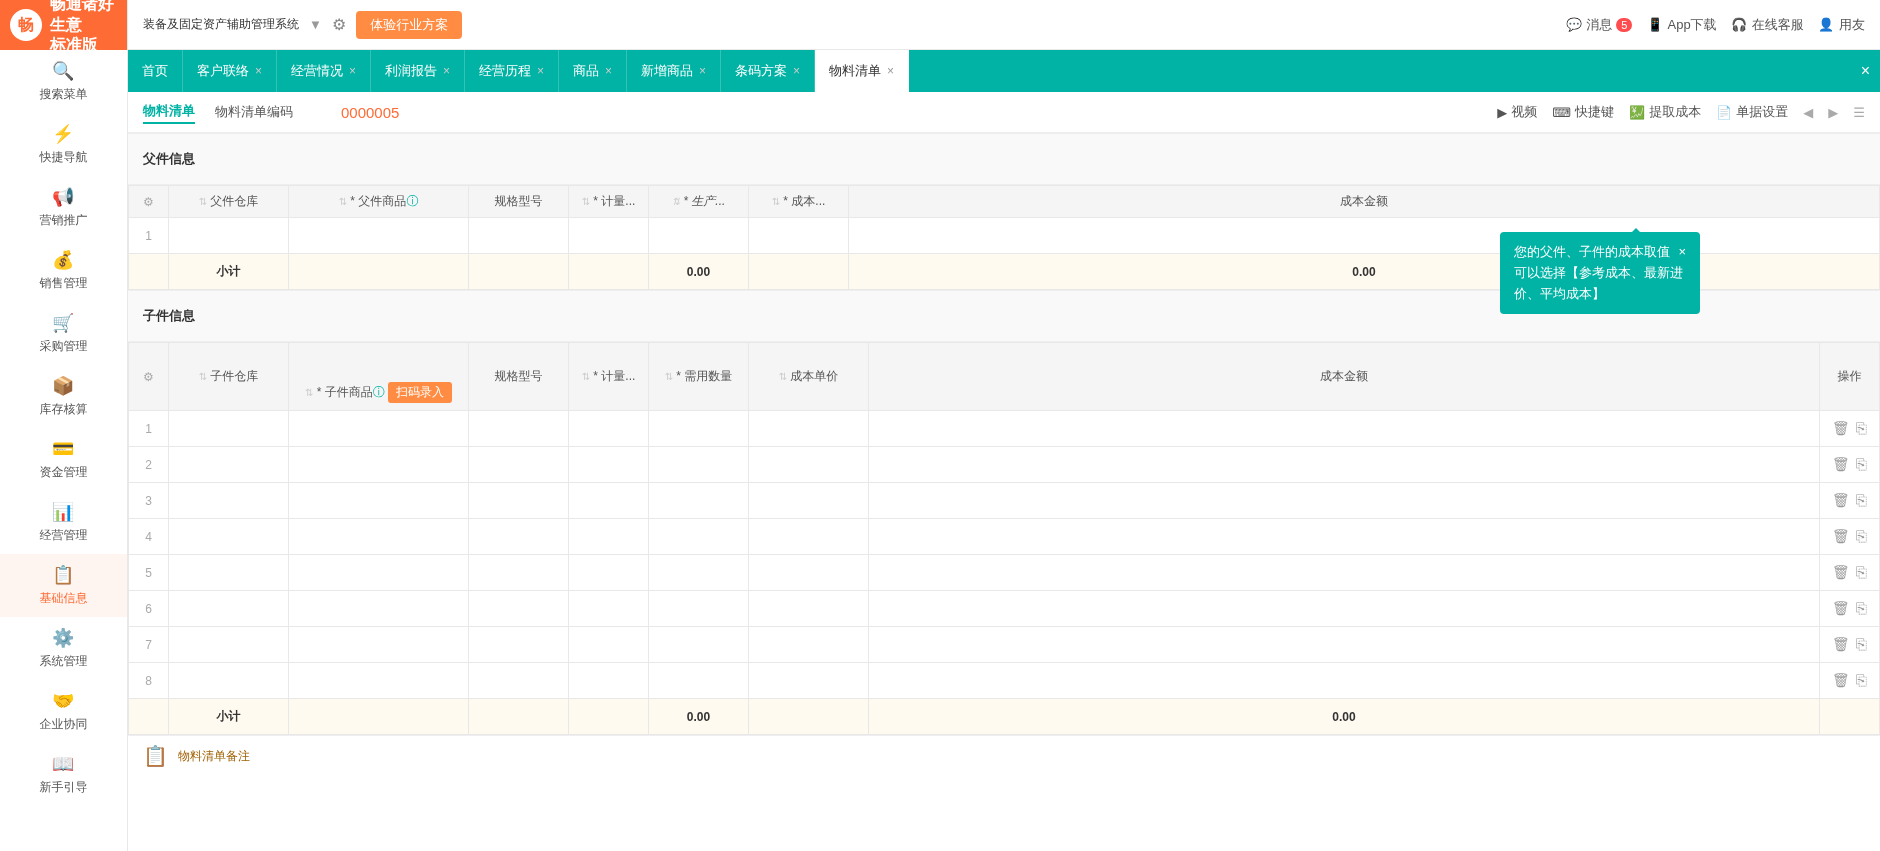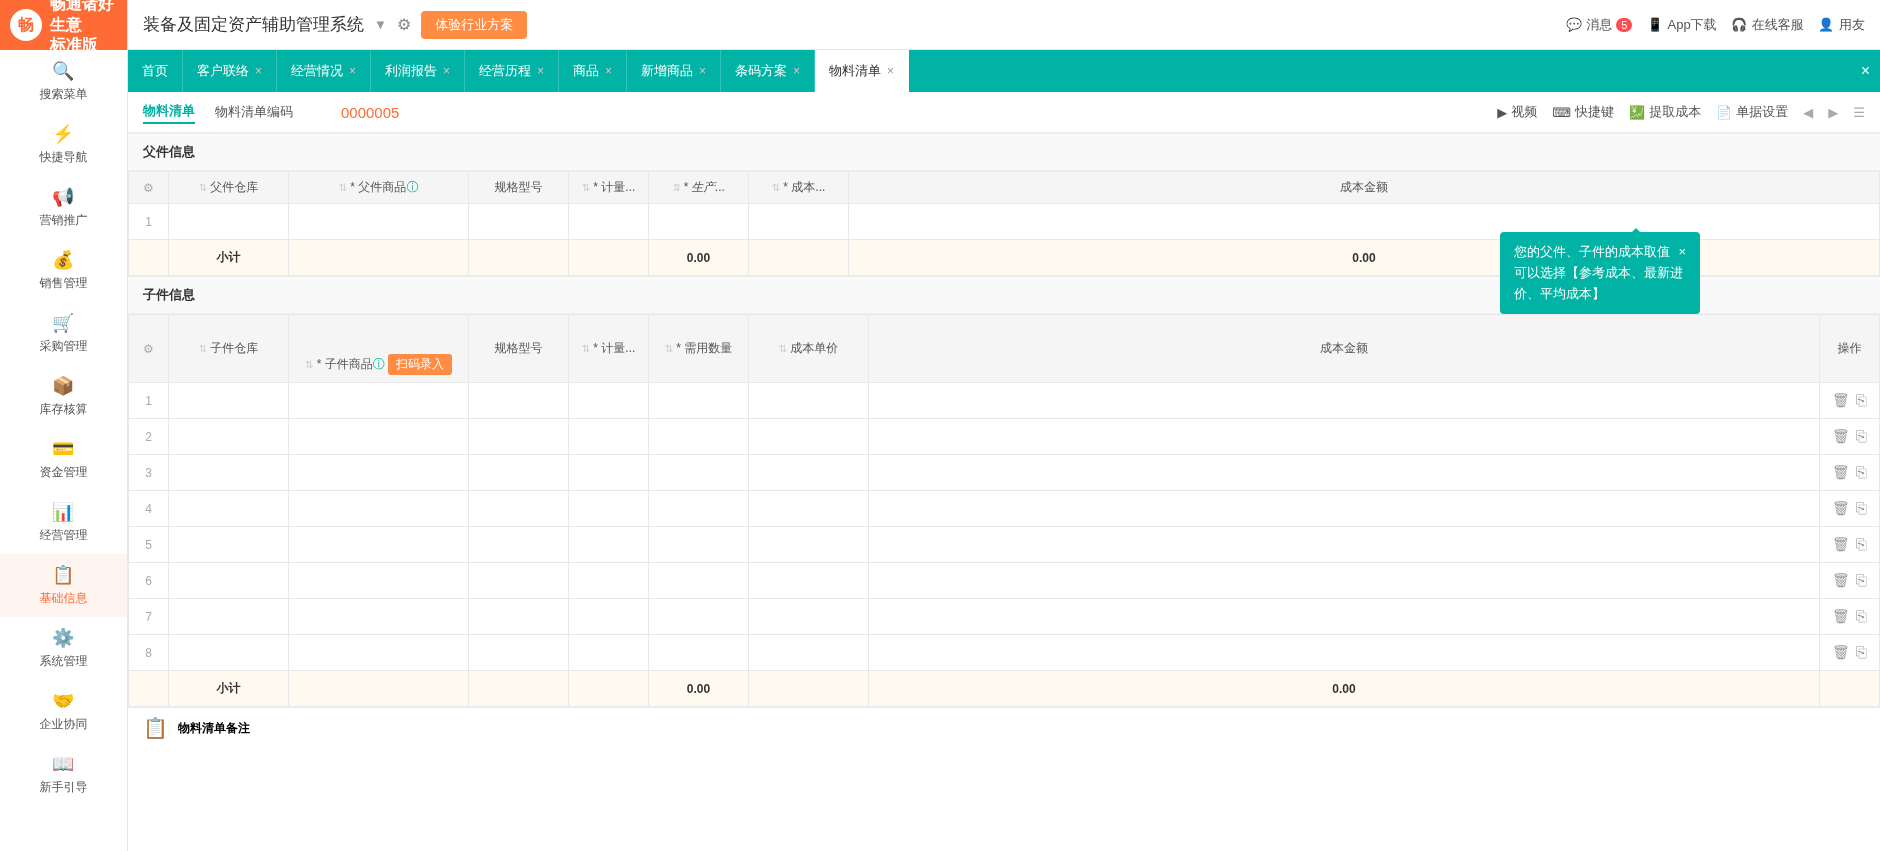--- a/index.html
+++ b/index.html
@@ -13,21 +13,21 @@
     .sidebar-item { display: flex; flex-direction: column; align-items: center; padding: 10px 5px; cursor: pointer; color: #555; font-size: 12px; gap: 4px; border-bottom: none; }
     .sidebar-item.active { background: #fff5f0; color: #ff6b35; }
     .sidebar-item .icon { font-size: 18px; }
 
     
     .main { flex: 1; display: flex; flex-direction: column; overflow: hidden; }
 
     
     .topbar { height: 50px; background: #fff; border-bottom: 1px solid #e8e8e8; display: flex; align-items: center; justify-content: space-between; padding: 0 15px; flex-shrink: 0; }
     .topbar-left { display: flex; align-items: center; gap: 10px; color: #555; font-size: 13px; }
-    .topbar-system { color: #333; font-size: 17px; }
+    .topbar-system { color: #333; font-size: 12px; }
     .topbar-dropdown { color: #999; cursor: pointer; }
     .topbar-btn { background: #ff8c42; color: #fff; border: none; padding: 5px 14px; border-radius: 4px; cursor: pointer; font-size: 13px; }
     .topbar-right { display: flex; align-items: center; gap: 15px; color: #555; font-size: 13px; }
     .topbar-right-item { display: flex; align-items: center; gap: 4px; cursor: pointer; }
     .badge { background: #ff4d4f; color: #fff; border-radius: 10px; padding: 1px 5px; font-size: 11px; }
 
     
     .navtabs { background: #00b3a4; display: flex; align-items: center; height: 42px; flex-shrink: 0; overflow: hidden; }
     .navtab { padding: 0 14px; height: 42px; display: flex; align-items: center; color: #fff; cursor: pointer; font-size: 13px; white-space: nowrap; border-right: 1px solid rgba(255,255,255,0.2); }
     .navtab.active { background: #fff; color: #333; }
@@ -40,21 +40,21 @@
 
     
     .sub-header { display: flex; align-items: center; gap: 20px; padding: 8px 15px; border-bottom: 1px solid #eee; background: #fff; flex-shrink: 0; }
     .sub-tab { color: #555; cursor: pointer; font-size: 13px; padding: 2px 0; }
     .sub-tab.active { color: #00b3a4; border-bottom: 2px solid #00b3a4; font-weight: bold; }
     .sub-number { color: #ff6b35; font-size: 15px; margin-left: 28px; }
     .sub-right { margin-left: auto; display: flex; align-items: center; gap: 15px; color: #555; font-size: 13px; }
     .sub-right-item { display: flex; align-items: center; gap: 4px; cursor: pointer; }
 
     
-    .section-title { background: #f9f9f9; padding: 9px 15px; font-size: 13px; color: #333; font-weight: bold; border-bottom: 1px solid #eee; border-top: 1px solid #eee; }
+    .section-title { background: #f9f9f9; padding: 16px 15px; font-size: 13px; color: #333; font-weight: bold; border-bottom: 1px solid #eee; border-top: 1px solid #eee; }
 
     
     .table-wrap { overflow-x: auto; }
     table { width: 100%; border-collapse: collapse; font-size: 12px; }
     th { background: #f5f5f5; border: 1px solid #e8e8e8; padding: 7px 8px; text-align: center; color: #555; font-weight: normal; white-space: nowrap; position: relative; }
     td { border: 1px solid #e8e8e8; padding: 6px 8px; text-align: center; color: #333; height: 36px; }
     tr.subtotal td { background: #fffaf0; font-weight: bold; color: #333; }
     .row-num { color: #aaa; }
     .scan-btn { background: #ff8c42; color: #fff; border: none; padding: 2px 8px; border-radius: 3px; cursor: pointer; font-size: 12px; margin-top: 32px; }
     .action-icons { display: flex; justify-content: center; gap: 6px; color: #999; }
@@ -484,17 +484,17 @@
             <td></td>
             <td>0.00</td>
             <td></td>
           </tr>
         </tbody>
       </table>
     </div>
 
     <div class="bottom-bar">
       <span class="bottom-bar-icon">📋</span>
-      <span style="color:#000000;font-size:12px;font-weight:bold;">物料清单备注</span>
+      <span style="color:#a16207;font-size:12px;">物料清单备注</span>
     </div>
 
   </div>
 </div>
 
 </body></html>

